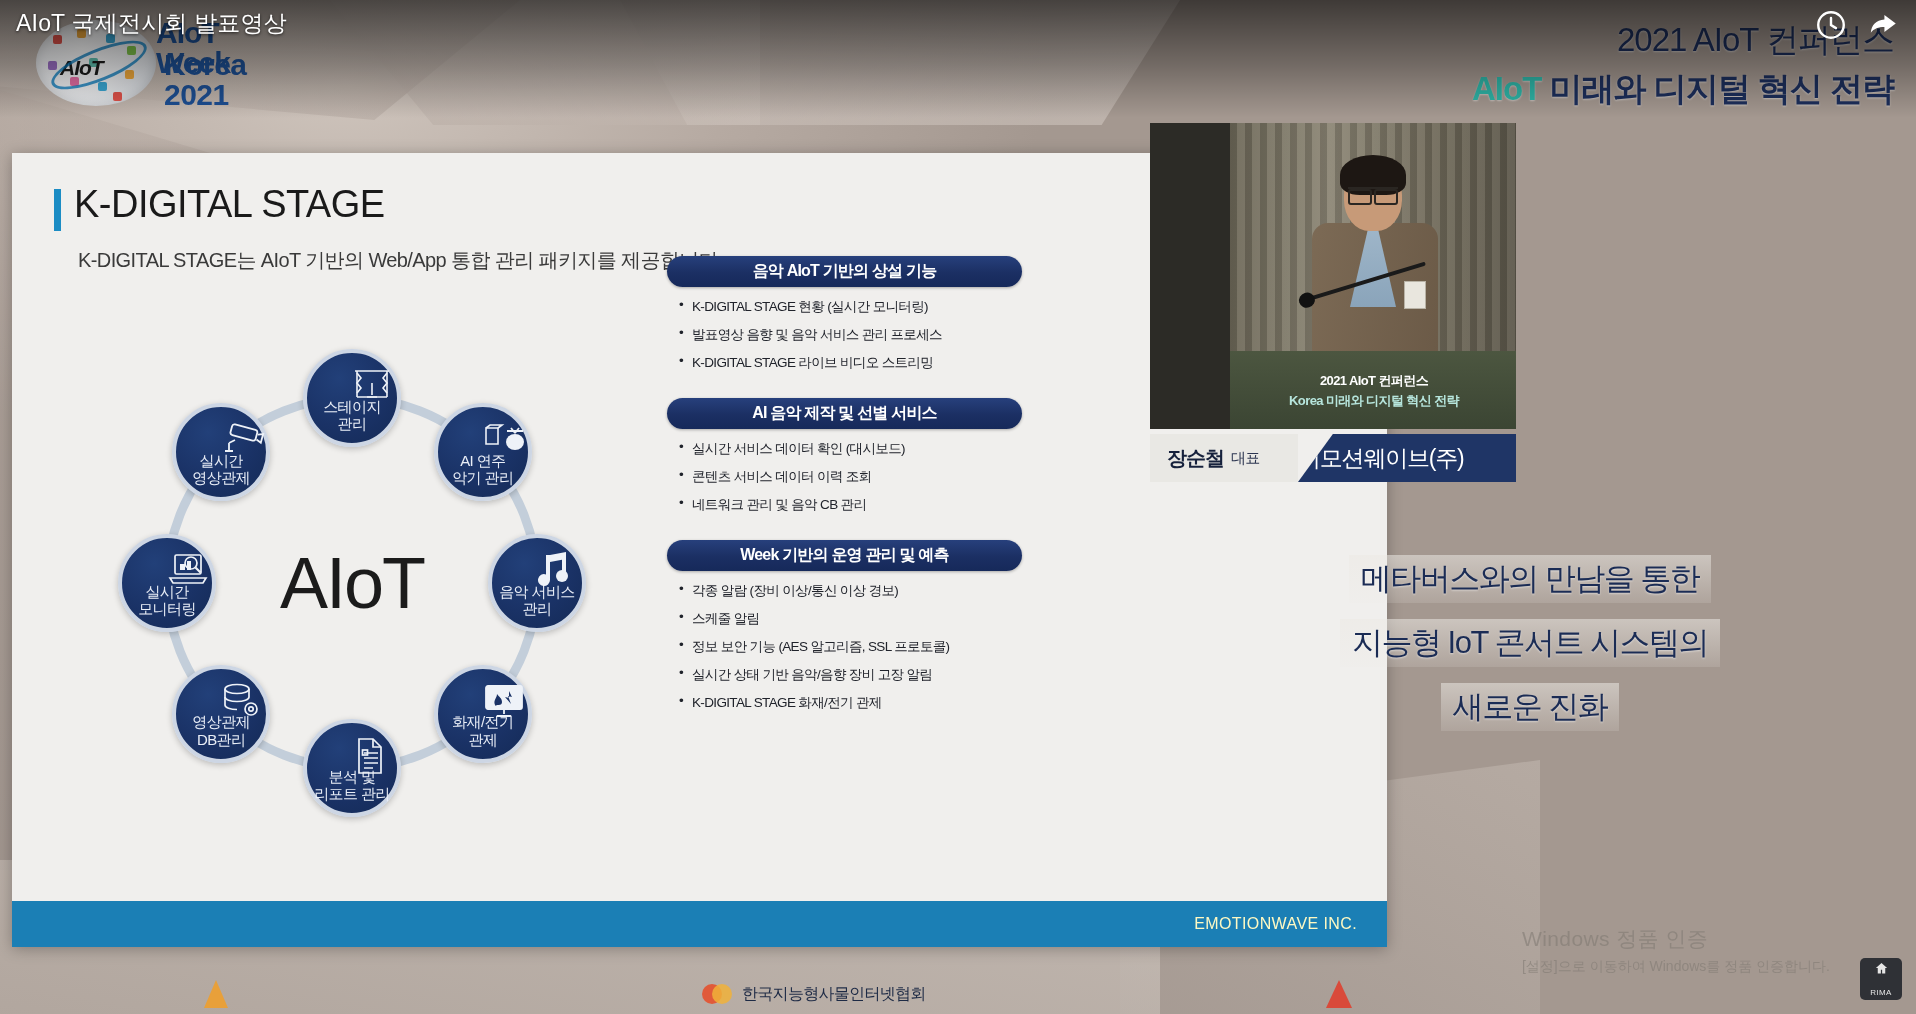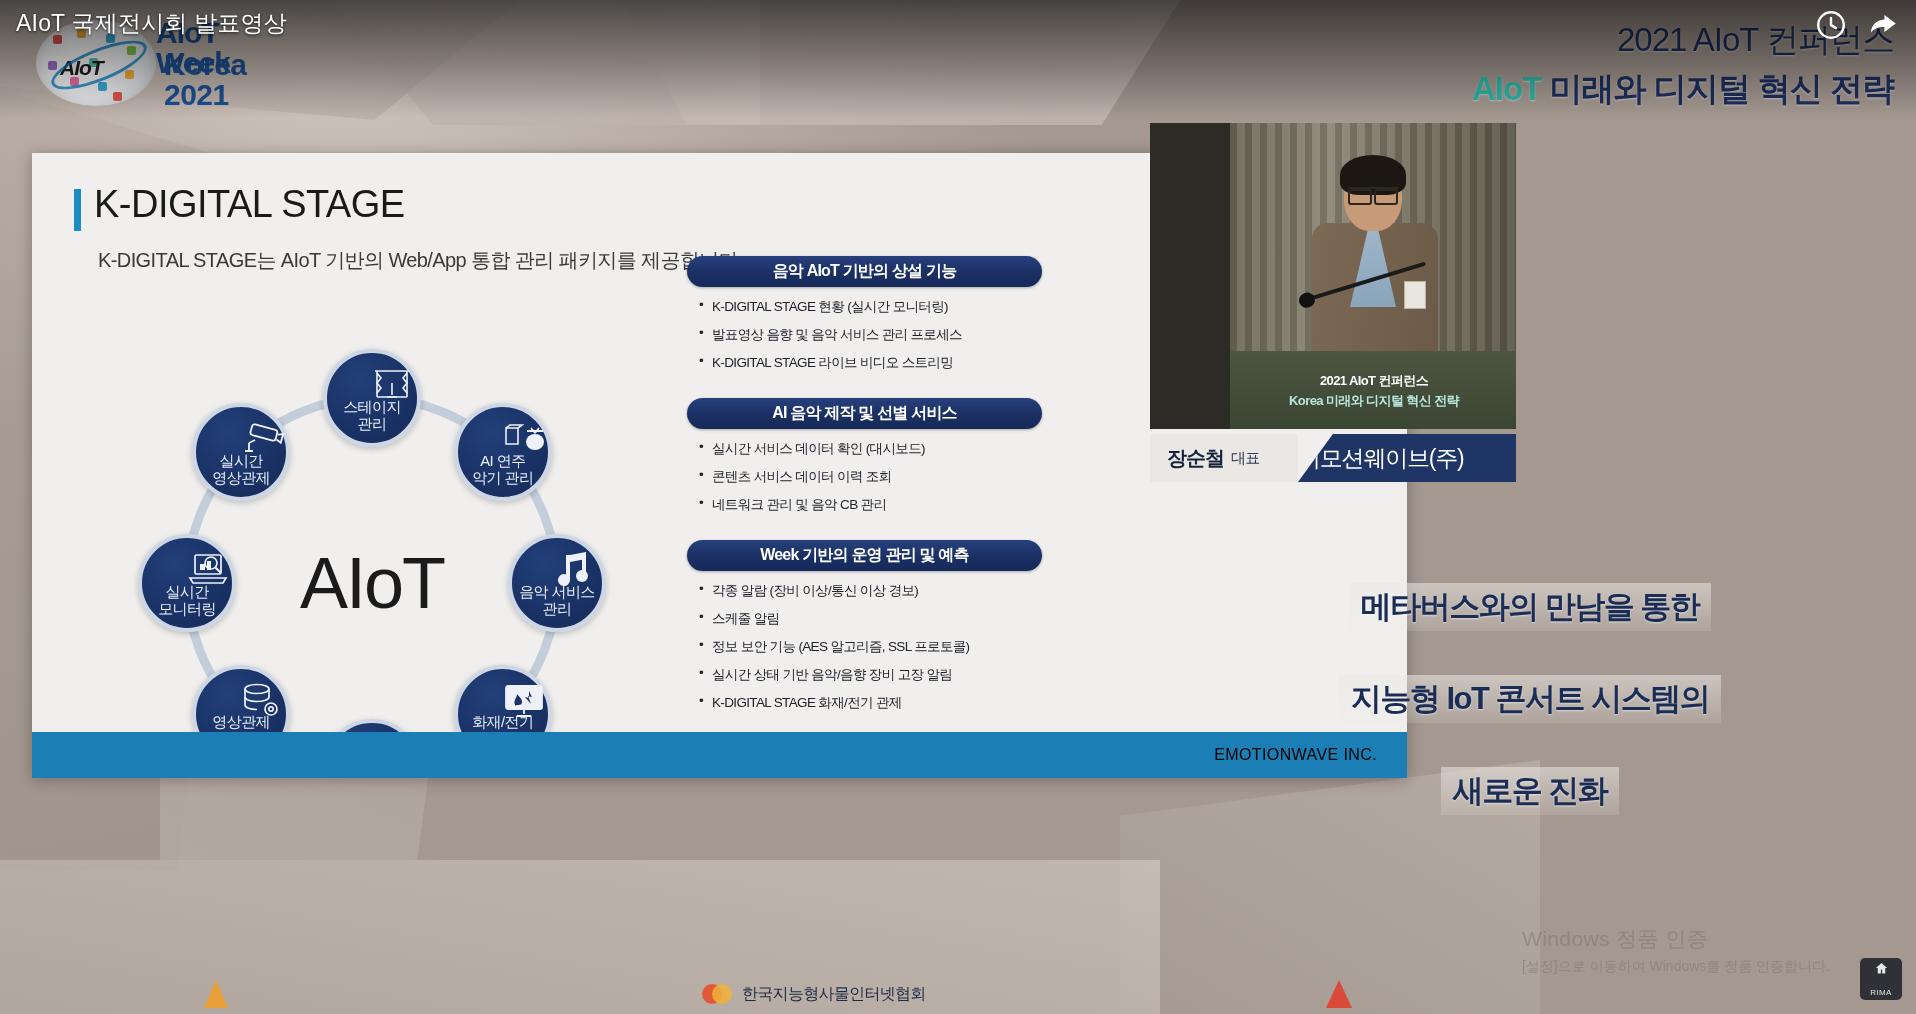--- a/index.html
+++ b/index.html
@@ -65,22 +65,22 @@
   
   #conf-brand { position:absolute; right:22px; top:18px; text-align:right; }
   #conf-line1 { font-size:33px; color:#1d2f5c; letter-spacing:-1px;
     text-shadow:0 1px 2px rgba(255,255,255,.45); }
   #conf-line2 { font-size:33px; font-weight:bold; letter-spacing:-1px; margin-top:4px;
     text-shadow:0 1px 2px rgba(255,255,255,.45); }
   #conf-line2 .en { color:#2fb6a8; }
   #conf-line2 .ko { color:#1d2f5c; }
 
   
-  #slide { position:absolute; left:12px; top:153px; width:1375px; height:625px;
-    background:#f0efed; box-shadow:0 2px 14px rgba(0,0,0,.28); overflow:hidden;margin-left:20px; }
+  #slide { position:absolute; left:12px; top:153px; width:1375px; height:794px;
+    background:#f0efed; box-shadow:0 2px 14px rgba(0,0,0,.28); overflow:hidden; }
   #slide-accent { position:absolute; left:42px; top:36px; width:7px; height:42px; background:#1b8cc4; }
   #slide-title { position:absolute; left:62px; top:30px; font-size:38px; color:#1a1a1a;
     letter-spacing:-.5px; }
   #slide-sub { position:absolute; left:66px; top:94px; font-size:20px; color:#3a3a3a; letter-spacing:-.6px; }
 
   
   #diagram { position:absolute; left:130px; top:150px; width:420px; height:560px; }
   #diagram svg { position:absolute; inset:0; }
   #aiot-center { position:absolute; left:50%; top:50%; transform:translate(-50%,-50%);
     font-size:72px; color:#1b1b1b; letter-spacing:-2px; }
@@ -103,21 +103,21 @@
   .sec-list { margin:11px 0 0 12px; }
   .sec-list li { list-style:none; font-size:13.5px; color:#20232b; letter-spacing:-.65px;
     margin-bottom:10px; position:relative; padding-left:13px; }
   .sec-list li:before { content:"•"; position:absolute; left:0; top:-1px; color:#20232b; }
   .sec-block { margin-bottom:26px; }
 
   
   #slide-footer { position:absolute; left:0; bottom:0; width:1375px; height:46px;
     background:#1b7fb5; display:flex; align-items:center; justify-content:flex-end;
     padding-right:30px; }
-  #slide-footer span { color:#000000; font-size:16px; letter-spacing:.4px; }
+  #slide-footer span { color:#fef9c3; font-size:16px; letter-spacing:.4px; }
 
   
   #cam { position:absolute; left:1150px; top:123px; width:366px; height:306px;
     background:#2a2a24; overflow:hidden; }
   #cam .wallL { position:absolute; left:0; top:0; width:80px; height:306px; background:#2c2b26; }
   #cam .curtain { position:absolute; left:80px; top:0; width:286px; height:230px;
     background:linear-gradient(90deg,#6f6a5a,#8d8776 35%,#736d5d 70%,#5e594c 100%); }
   #cam .curtain:after{ content:""; position:absolute; inset:0;
     background:repeating-linear-gradient(90deg,rgba(0,0,0,.14) 0 7px,rgba(255,255,255,.05) 7px 15px); }
   #cam .podium { position:absolute; left:80px; top:228px; width:286px; height:78px;
@@ -152,23 +152,23 @@
   #name-left { flex:0 0 148px; background:#e9e8e4; display:flex; align-items:center;
     padding-left:17px; gap:7px; }
   #name-left .nm { font-size:20px; font-weight:bold; color:#16213c; letter-spacing:-1px; }
   #name-left .role { font-size:15px; color:#2c3550; letter-spacing:-.8px; }
   #name-right { flex:1; background:#1f3566; display:flex; align-items:center;
     clip-path:polygon(16% 0,100% 0,100% 100%,0 100%); }
   #name-right span { color:#fff; font-size:23px; letter-spacing:-1.2px; }
 
   
   #caption { position:absolute; left:1150px; top:555px; width:760px; text-align:center; }
-  #caption .cl { display:inline-block; color:#1b2c55; font-size:31px; font-weight:bold;
+  #caption .cl { display:inline-block; color:#1b2c55; font-size:31px; font-weight:normal;
     letter-spacing:-1.5px; background:linear-gradient(180deg,rgba(236,233,228,.55),rgba(236,233,228,.15));
-    padding:3px 12px; margin-bottom:16px; text-shadow:0 1px 2px rgba(255,255,255,.5);margin-top:28px; }
+    padding:3px 12px; margin-bottom:16px; text-shadow:0 1px 2px rgba(255,255,255,.5); }
 
   
   #winmark { position:absolute; right:86px; bottom:38px; text-align:left; color:#7e7871; opacity:.55; }
   #winmark .w1 { font-size:21px; letter-spacing:.4px; }
   #winmark .w2 { font-size:14px; margin-top:5px; }
 
   
   #rima { position:absolute; right:14px; bottom:14px; width:42px; height:42px;
     background:#2f3136; border-radius:5px; display:flex; flex-direction:column;
     align-items:center; justify-content:center; gap:12px; }

